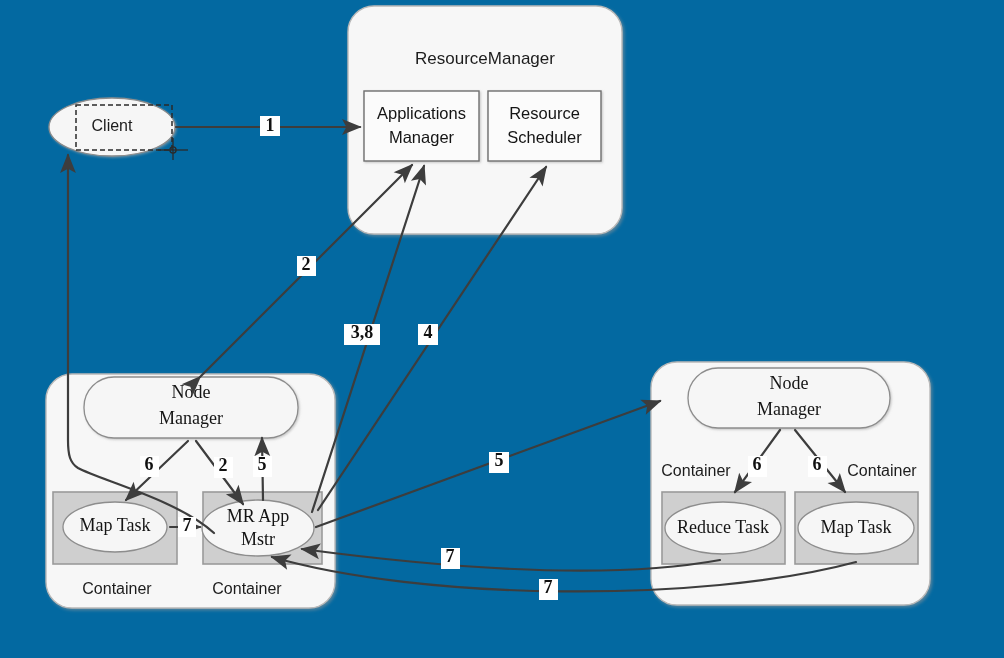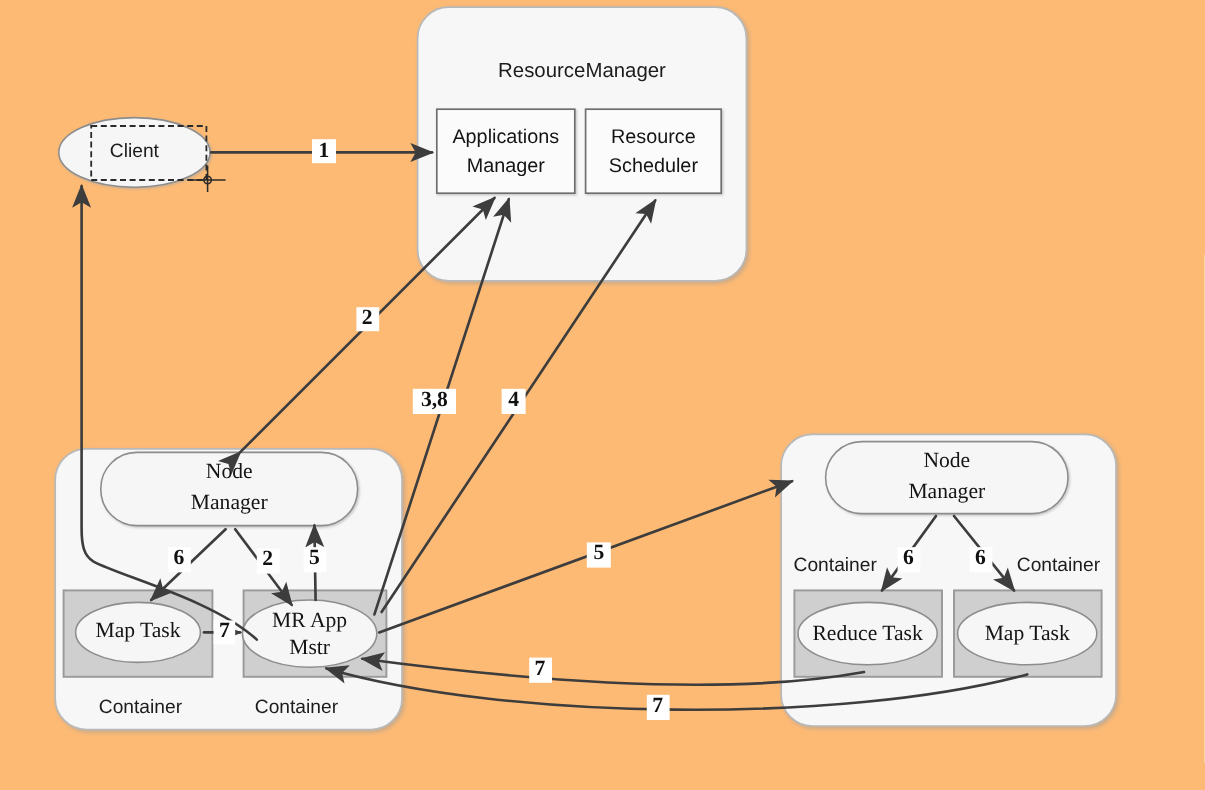--- a/index.html
+++ b/index.html
@@ -7,21 +7,21 @@
     padding: 0;
     background: #ffffff;
   }
   body {
     font-family: "Liberation Serif", "DejaVu Serif", serif;
   }
   #canvas {
     position: relative;
     width: 1004px;
     height: 658px;
-    background: #fdba74;
+    background: #0369a1;
     overflow: hidden;
   }
   svg#diagram {
     position: absolute;
     left: 0;
     top: 0;
     width: 1004px;
     height: 658px;
   }
   .node-fill {

